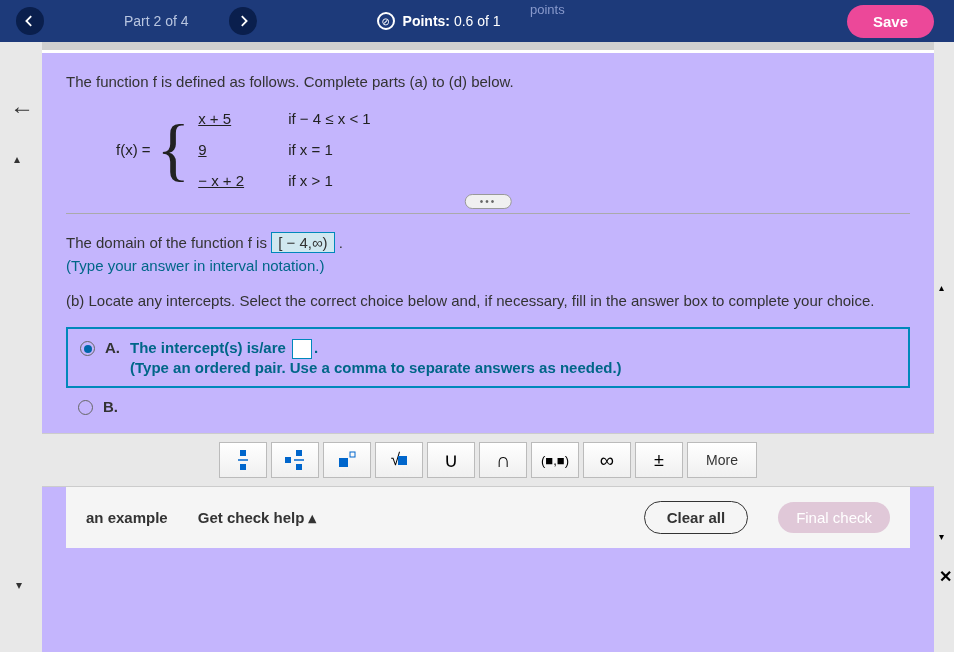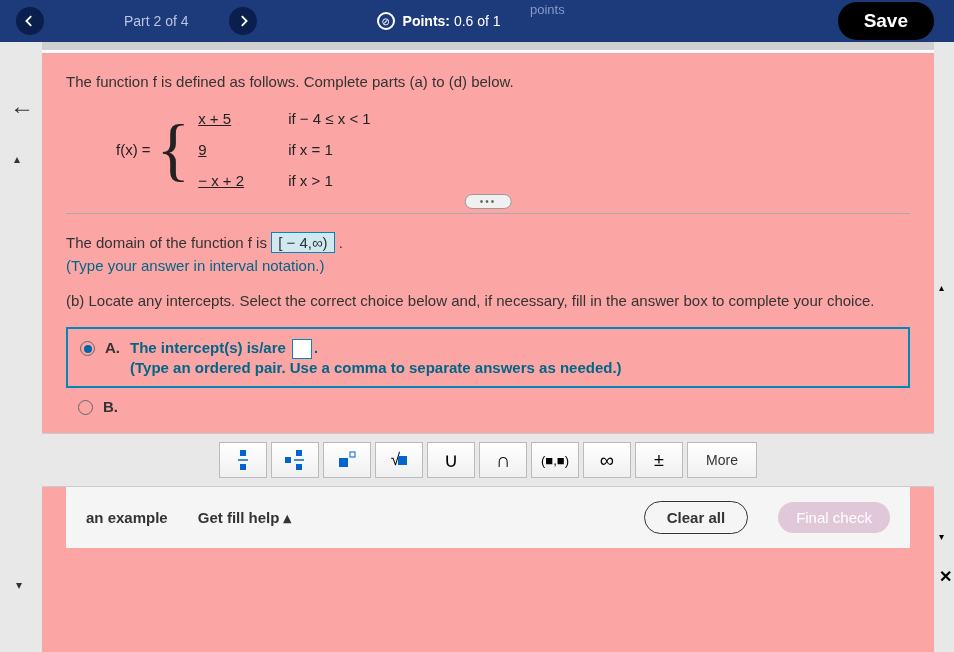--- a/index.html
+++ b/index.html
@@ -5,29 +5,29 @@
     * { margin: 0; padding: 0; box-sizing: border-box; }
     body { font-family: Arial, sans-serif; background: #d0d0d0; width: 954px; height: 652px; overflow: hidden; }
     
     .header { background: #1d3a7a; color: white; display: flex; align-items: center; padding: 8px 16px; height: 42px; position: relative; }
     .nav-btn { width: 28px; height: 28px; border-radius: 50%; background: #0a1f4d; display: flex; align-items: center; justify-content: center; color: white; }
     .nav-btn svg { width: 12px; height: 12px; }
     .part-label { color: #b8c5e0; font-size: 14px; margin: 0 40px 0 80px; }
     .points-wrap { display: flex; align-items: center; gap: 8px; margin-left: 120px; font-size: 14px; }
     .points-icon { width: 18px; height: 18px; border-radius: 50%; border: 2px solid #fff; display: inline-flex; align-items: center; justify-content: center; font-size: 10px; }
     .points-top { position: absolute; top: 2px; left: 530px; color: #8899cc; font-size: 13px; }
-    .save-btn { position: absolute; right: 20px; background: #000000; color: white; border: none; border-radius: 20px; padding: 8px 26px; font-size: 19px; font-weight: bold; }
+    .save-btn { position: absolute; right: 20px; background: #ec4899; color: white; border: none; border-radius: 20px; padding: 8px 26px; font-size: 15px; font-weight: bold; }
     
     .main-container { display: flex; height: calc(100% - 42px); }
     .left-gutter { width: 42px; background: #e8e8e8; position: relative; }
     .back-arrow { position: absolute; top: 50px; left: 10px; font-size: 24px; color: #333; cursor: pointer; }
     .scroll-up { position: absolute; top: 110px; left: 14px; font-size: 12px; color: #333; }
     .scroll-down { position: absolute; bottom: 60px; left: 16px; font-size: 12px; color: #333; }
     
-    .content { flex: 1; background: #fca5a5; padding: 20px 24px 0 24px; position: relative; border-top: 3px solid #fff; margin-top: 8px; }
+    .content { flex: 1; background: #c4b5fd; padding: 20px 24px 0 24px; position: relative; border-top: 3px solid #fff; margin-top: 8px; }
     .question-text { color: #333; font-size: 15px; margin-bottom: 20px; }
     
     .piecewise { display: flex; align-items: center; margin: 16px 0 24px 50px; font-size: 15px; color: #222; }
     .fx-label { margin-right: 6px; }
     .brace { font-size: 70px; font-weight: 100; font-family: serif; margin-right: 8px; line-height: 0.8; }
     .piece-rows { display: flex; flex-direction: column; gap: 14px; }
     .piece-row { display: flex; }
     .piece-expr { width: 90px; text-decoration: underline; }
     .piece-cond { }
     
@@ -173,21 +173,21 @@
         <div class="tool-btn" style="font-size:20px;">∩</div>
         <div class="tool-btn" style="font-size:13px;">(■,■)</div>
         <div class="tool-btn" style="font-size:20px;">∞</div>
         <div class="tool-btn" style="font-size:18px;">±</div>
         <div class="tool-btn more">More</div>
       </div>
     </div>
 
     <div class="footer">
       <span class="footer-link">an example</span>
-      <span class="footer-link"><span>Get fill help</span> <span>▴</span></span>
+      <span class="footer-link"><span>Get check help</span> <span>▴</span></span>
       <span class="footer-spacer"></span>
       <button class="clear-btn">Clear all</button>
       <button class="final-btn">Final check</button>
     </div>
   </div>
 
   <div class="right-scroll">
     <div class="tri-up">▴</div>
     <div class="tri-down">▾</div>
     <div class="x-icon">✕</div>

